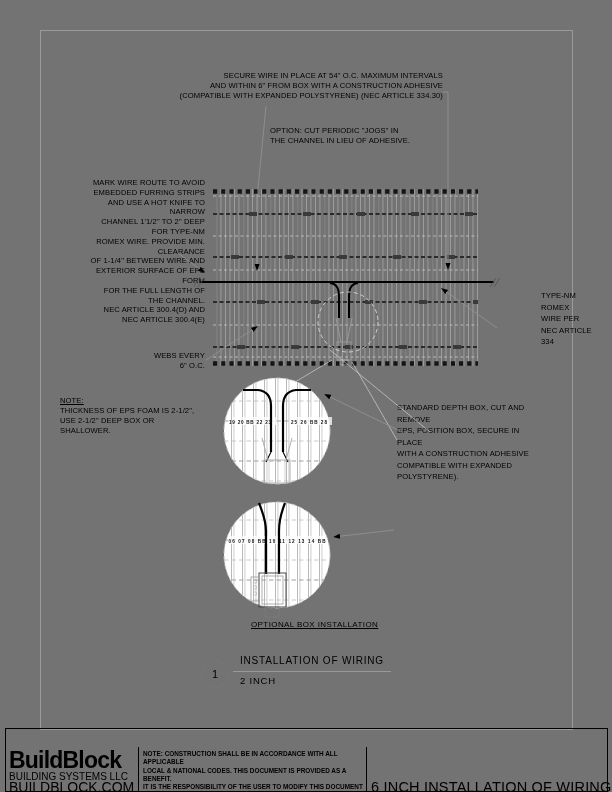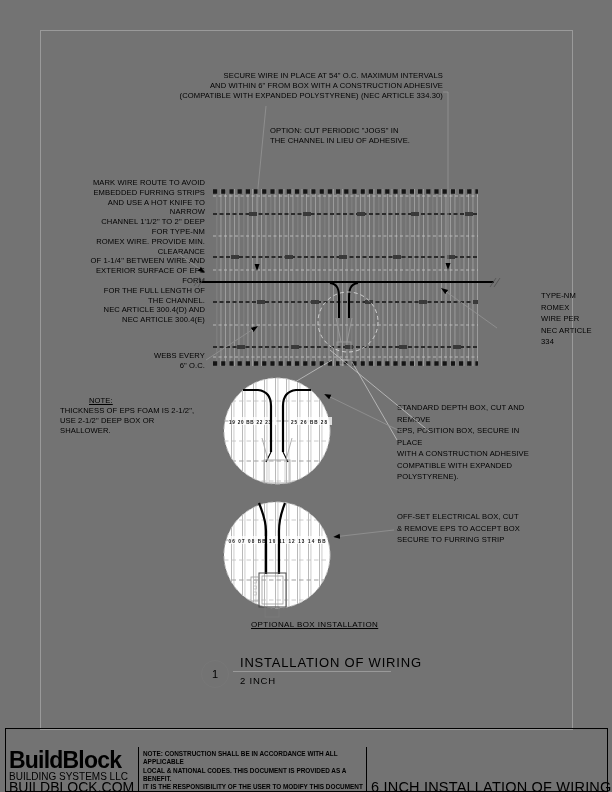--- a/index.html
+++ b/index.html
@@ -2,26 +2,26 @@
 <html><head>
 <meta charset="utf-8">
 <style>
   html,body{margin:0;padding:0;}
   body{width:612px;height:792px;background:#fff;font-family:"Liberation Sans",sans-serif;}
   .sheet{position:relative;width:612px;height:792px;overflow:hidden;color:#000;background:#737373;}
   .frame{position:absolute;left:40px;top:30px;width:531px;height:698px;border:1px solid #9a9a9a;}
   svg.overlay{position:absolute;left:0;top:0;pointer-events:none;}
   .ann{position:absolute;font-size:7.6px;line-height:9.8px;white-space:pre-line;color:#000;letter-spacing:.1px;}
   .ann.r{text-align:right;}
-  .underline{text-decoration:underline;margin-left:29px;}
+  .underline{text-decoration:underline;}
   .caption{position:absolute;font-size:8px;letter-spacing:.4px;text-decoration:underline;white-space:nowrap;}
   .tm-circle{position:absolute;left:201px;top:660px;width:26px;height:26px;border:1px solid #777;border-radius:50%;
     display:flex;align-items:center;justify-content:center;font-size:11px;}
   .tm-line{position:absolute;left:233px;top:671px;width:158px;height:1px;background:#999;}
-  .tm-t1{position:absolute;left:240px;top:655px;font-size:13px;letter-spacing:.8px;white-space:nowrap;}
+  .tm-t1{position:absolute;left:240px;top:655px;font-size:10px;letter-spacing:.8px;white-space:nowrap;}
   .tm-t2{position:absolute;left:240px;top:675px;font-size:9.5px;letter-spacing:.8px;white-space:nowrap;}
   
   .footer{position:absolute;left:5px;top:728px;width:601px;height:62px;border-top:1px solid #000;border-bottom:1px solid #000;
     border-left:1px solid #000;border-right:1px solid #000;}
   .f-cell{position:absolute;top:18px;height:76px;box-sizing:border-box;}
   .f-logo{left:0;width:133px;border-right:1px solid #000;padding:1px 0 0 3px;}
   .logo-main{font-size:23px;font-weight:700;letter-spacing:-.8px;line-height:24px;white-space:nowrap;}
   .logo-s1{font-size:10px;line-height:10px;white-space:nowrap;}
   .logo-s2{font-size:14px;line-height:11px;white-space:nowrap;}
   .logo-s3{font-size:10.5px;line-height:11px;white-space:nowrap;}
@@ -75,23 +75,20 @@
 WIRE PER
 NEC ARTICLE
 334</div>
   <div class="ann" style="left:397px;top:402px;width:165px;line-height:11.5px;">STANDARD DEPTH BOX, CUT AND
 REMOVE
 EPS, POSITION BOX, SECURE IN
 PLACE
 WITH A CONSTRUCTION ADHESIVE
 COMPATIBLE WITH EXPANDED
 POLYSTYRENE).</div>
-  <div class="ann" style="left:397px;top:511px;width:165px;line-height:11.5px;">OFF-SET ELECTRICAL BOX, CUT
-&amp; REMOVE EPS TO ACCEPT BOX
-SECURE TO FURRING STRIP</div>
   <div class="caption" style="left:203px;top:620px;margin-left:48px;">OPTIONAL BOX INSTALLATION</div>
 
   <svg class="overlay" width="612" height="792" viewBox="0 0 612 792">
     <defs>
       <pattern id="pv" width="4.5" height="8" patternUnits="userSpaceOnUse">
           <rect width="0.7" height="8" fill="#ababab"></rect>
         </pattern>
       <pattern id="pv2" width="27" height="8" patternUnits="userSpaceOnUse">
           <rect width="1.5" height="8" fill="#7d7d7d"></rect>
         </pattern>

